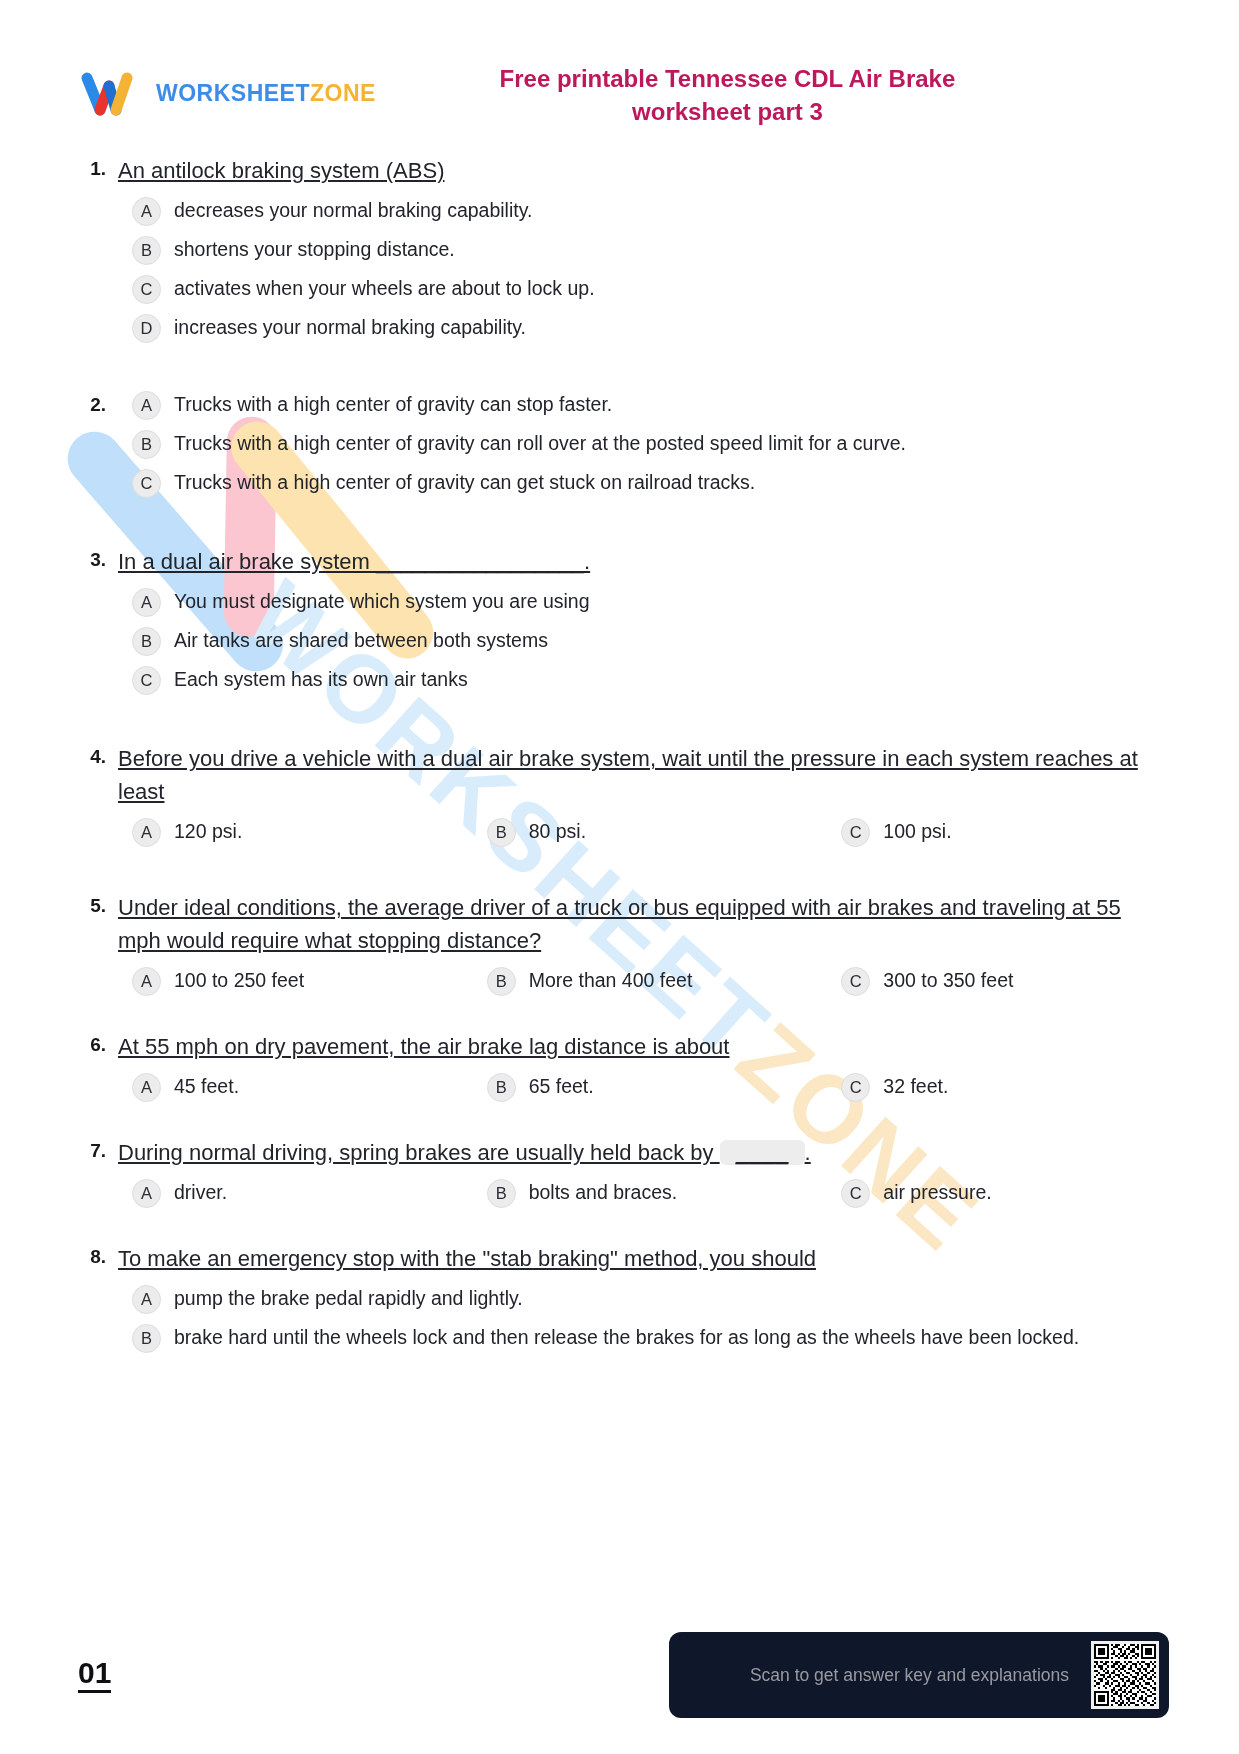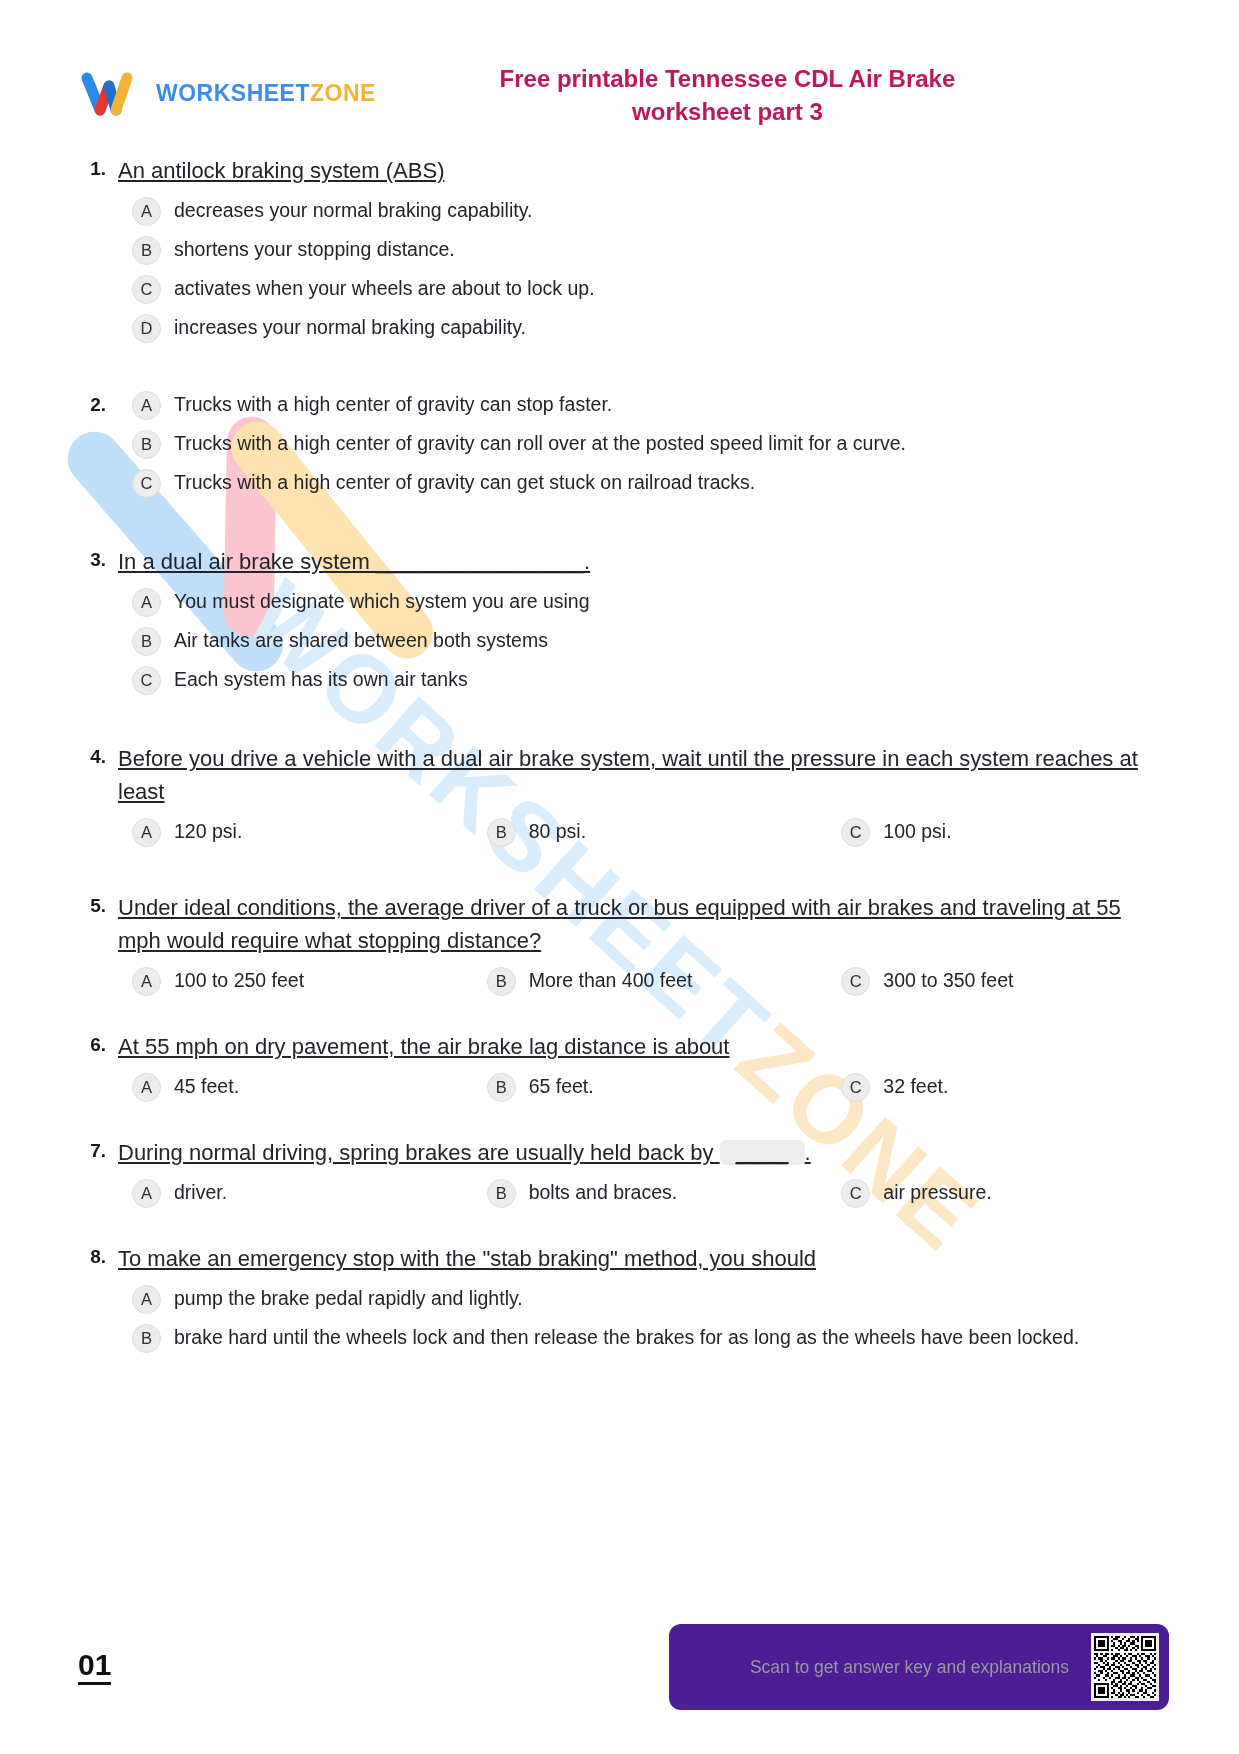--- a/index.html
+++ b/index.html
@@ -177,38 +177,38 @@
   .opts-row .opt-text { flex: 0 0 auto; }
 
   .q-gap-lg { height: 32px; }
   .q-gap-sm { height: 22px; }
 
   
   .footer {
     position: absolute;
     z-index: 2;
     left: 0; right: 0;
-    bottom: 44px;
+    bottom: 36px;
     padding: 0 70px 0 78px;
     display: flex;
     align-items: center;
   }
   .page-no {
     font-size: 30px;
     font-weight: 700;
     color: #0d0f12;
     border-bottom: 3px solid #0d0f12;
     padding-bottom: 2px;
     line-height: 1;
   }
   .scan-box {
     margin-left: auto;
     width: 500px;
     height: 86px;
-    background: #4c1d95;
+    background: #0f172a;
     border-radius: 12px;
     display: flex;
     align-items: center;
     justify-content: flex-end;
     padding-right: 10px;
   }
   .scan-label {
     font-size: 17.5px;
     color: #9a9aa0;
     padding-right: 22px;

